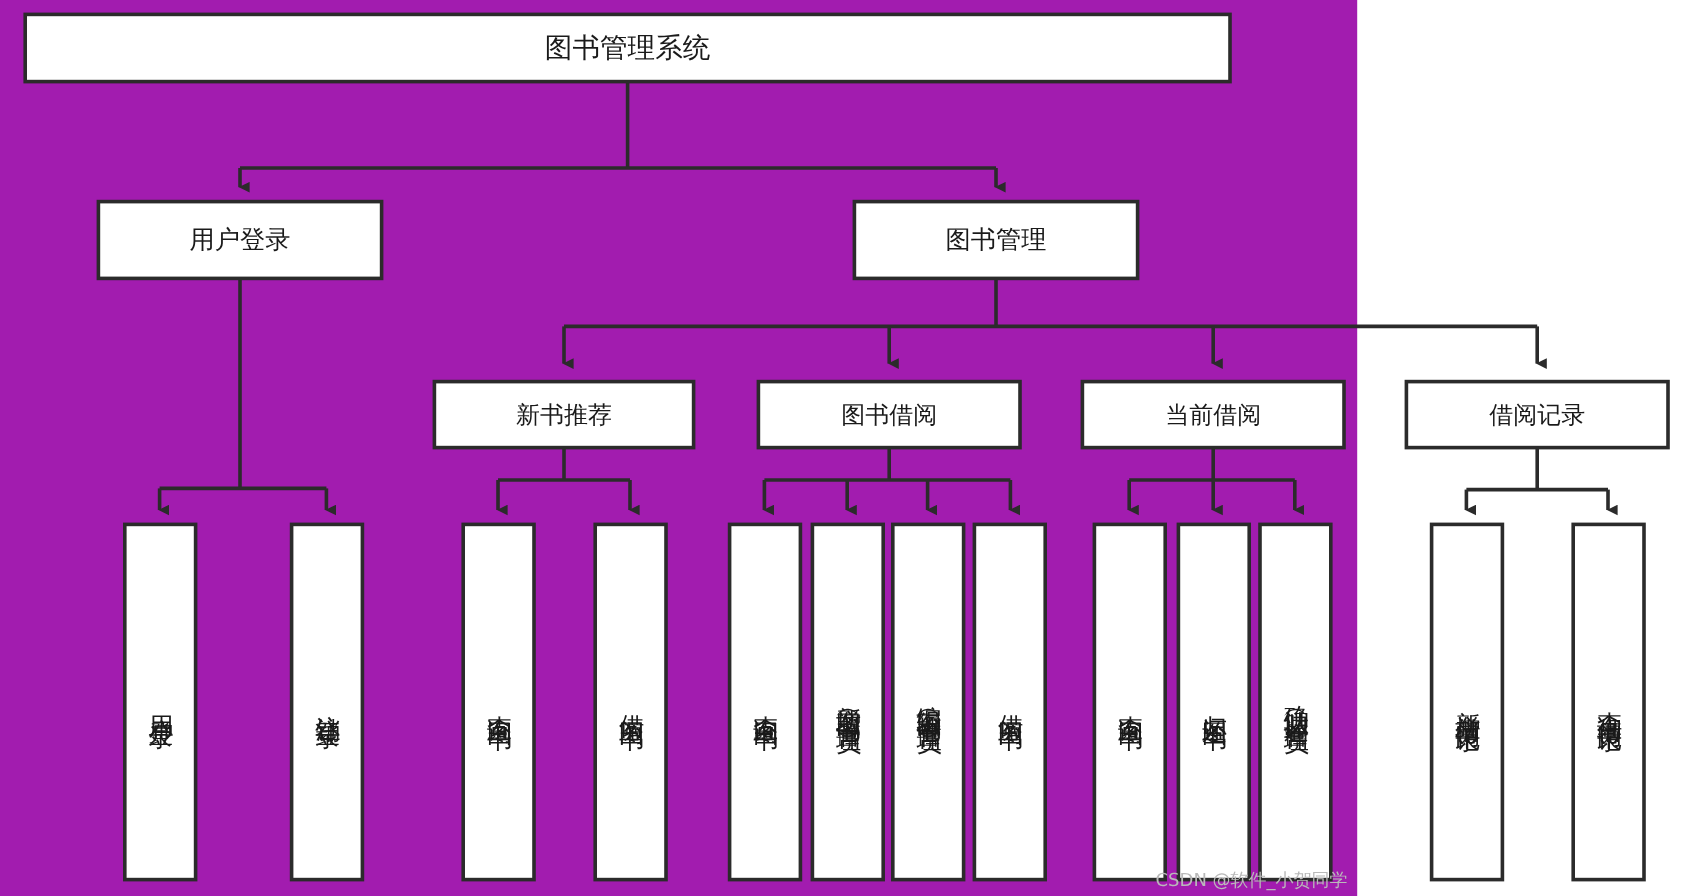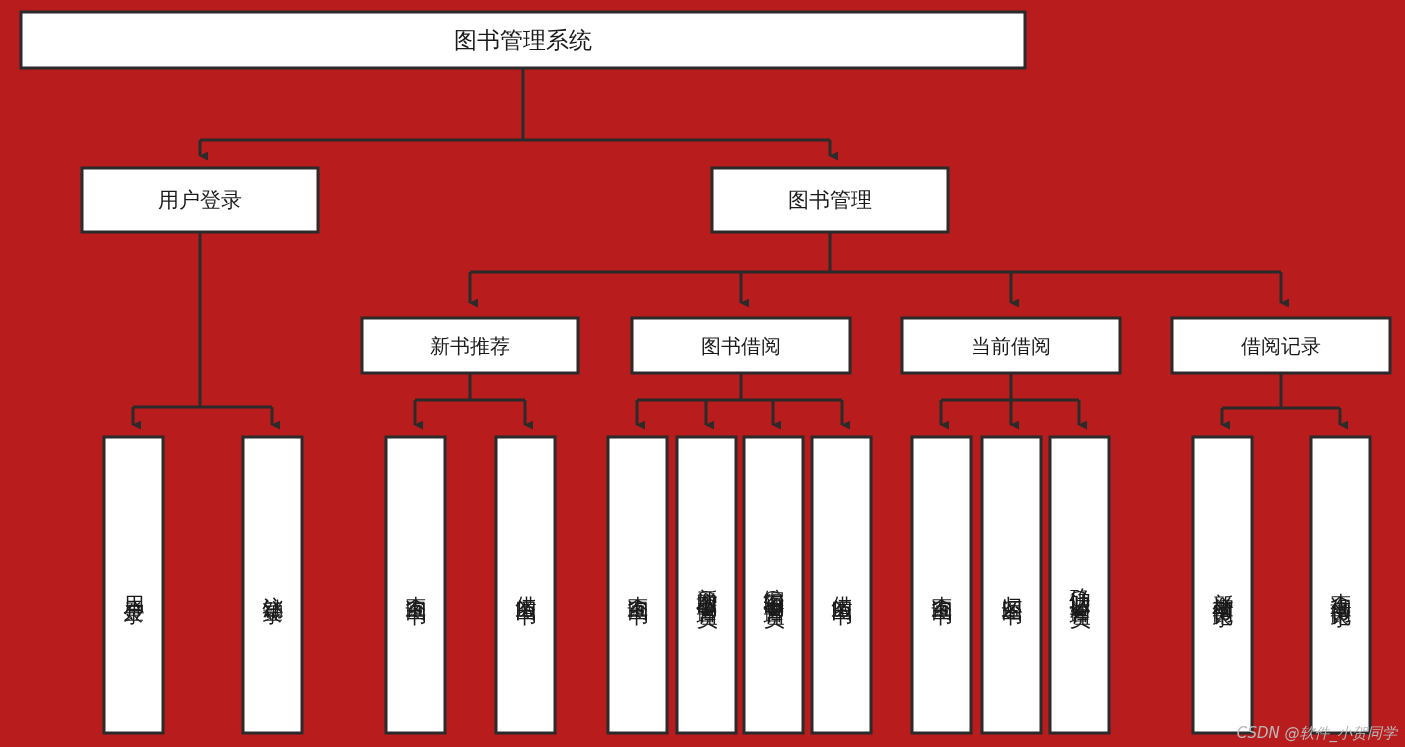--- a/index.html
+++ b/index.html
@@ -1,31 +1,31 @@
 <!DOCTYPE html>
 <html><head>
 <meta charset="utf-8">
 <style>
   html,body{margin:0;padding:0;background:#ffffff;}
   body{width:1405px;height:747px;overflow:hidden;
        font-family:"DejaVu Sans","Liberation Sans",sans-serif;}
-  #diagram-root{position:relative;width:1405px;height:747px;background:#b91c1c;}
+  #diagram-root{position:relative;width:1131px;height:747px;background:#a21caf;}
   svg#flow{position:absolute;left:0;top:0;width:1405px;height:747px;display:block;}
   .node-rect{fill:#ffffff;stroke:#2b2b2b;stroke-width:3;}
   .node-label{fill:#1a1a1a;font-family:"DejaVu Sans","Liberation Sans",sans-serif;
               text-anchor:middle;dominant-baseline:middle;}
   .lvl0-label{font-size:23px;}
   .lvl1-label{font-size:21px;}
   .lvl2-label{font-size:20px;}
   .leaf-label{font-size:21px;writing-mode:vertical-rl;text-orientation:upright;
               letter-spacing:3px;text-anchor:middle;}
   .link{stroke:#2b2b2b;stroke-width:3;fill:none;}
   .watermark{position:absolute;right:8px;bottom:4px;color:#b9b9b9;font-size:15px;
              font-family:"DejaVu Sans","Liberation Sans",sans-serif;white-space:nowrap;
-             pointer-events:none;font-style:italic;}
+             pointer-events:none;}
 </style>
 </head>
 <body>
 
 <div id="diagram-root">
 
   <svg id="flow" viewBox="0 0 1405 747">
     <defs>
       <marker id="arrowhead" markerWidth="9" markerHeight="9" refX="4.4" refY="8" orient="auto" markerUnits="userSpaceOnUse">
         <path d="M0,0 L8.8,0 L4.4,9 Z" fill="#2b2b2b"></path>

